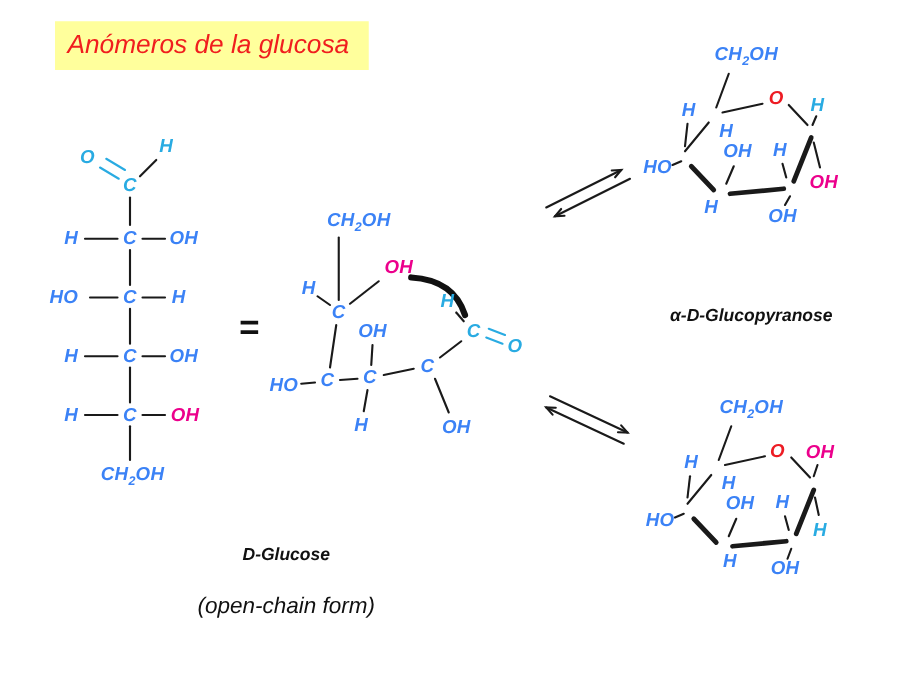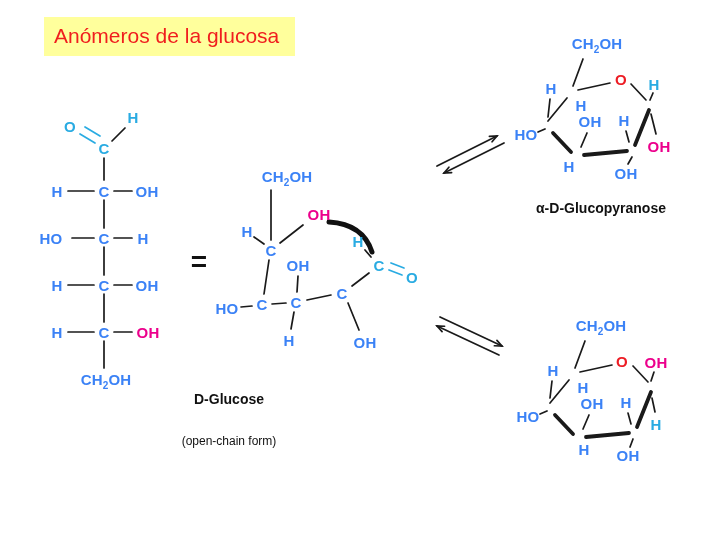--- a/index.html
+++ b/index.html
@@ -1,38 +1,39 @@
 <!DOCTYPE html>
 <html><head>
 <meta charset="utf-8">
 <style>
   html,body{margin:0;padding:0;background:#ffffff;}
   .canvas{
     position:relative;width:720px;height:540px;background:#ffffff;overflow:hidden;
     font-family:"Liberation Sans","DejaVu Sans",sans-serif;
+    font-style:italic;
   }
   .bonds{position:absolute;left:0;top:0;width:720px;height:540px;}
   .bonds line{stroke:#1a1a1a;stroke-width:1.7;stroke-linecap:round;}
   .bonds line.cy{stroke:#29abe2;}
   .bonds line.thick{stroke-width:3.8;}
   .bonds path.curve{stroke:#111111;stroke-width:5;fill:none;stroke-linecap:round;}
   .atom{
     position:absolute;transform:translate(-50%,-50%);
     font-weight:700;font-size:15px;color:#3b82f6;white-space:nowrap;letter-spacing:.2px;
   }
   .atom sub{font-size:10px;}
   .cyan{color:#29abe2;}
   .magenta{color:#ec008c;}
   .red{color:#ed1c24;}
   .title-box{
     position:absolute;left:44px;top:17px;background:#ffff9c;color:#f01e1e;
     font-size:21px;line-height:1.15;padding:7px 16px 8px 10px;white-space:nowrap;
   }
-  .caption{position:absolute;transform:translate(-50%,-50%);font-weight:700;font-size:14px;color:#111;white-space:nowrap;}
-  .caption.sub-line{font-weight:400;font-size:12px;}
+  .caption{position:absolute;transform:translate(-50%,-50%);font-weight:700;font-size:14px;color:#111;white-space:nowrap;margin-top:44px;}
+  .caption.sub-line{font-weight:400;font-size:18px;}
   .equals{position:absolute;transform:translate(-50%,-50%);font-size:28px;font-weight:700;color:#111;}
 </style>
 </head>
 <body>
 
 <div class="canvas">
 
   <svg class="bonds" viewBox="0 0 720 540">
     <defs>
       <marker id="arr" orient="auto" markerUnits="userSpaceOnUse" markerWidth="14" markerHeight="12" refX="9" refY="5">

